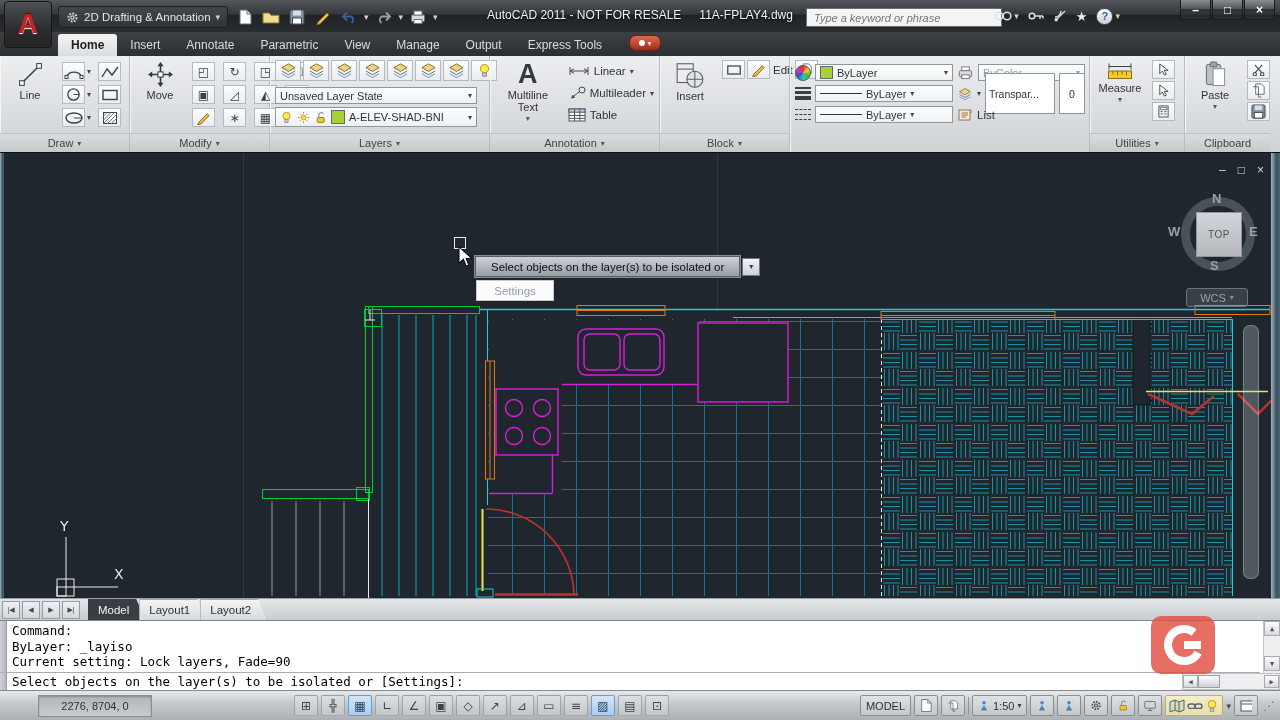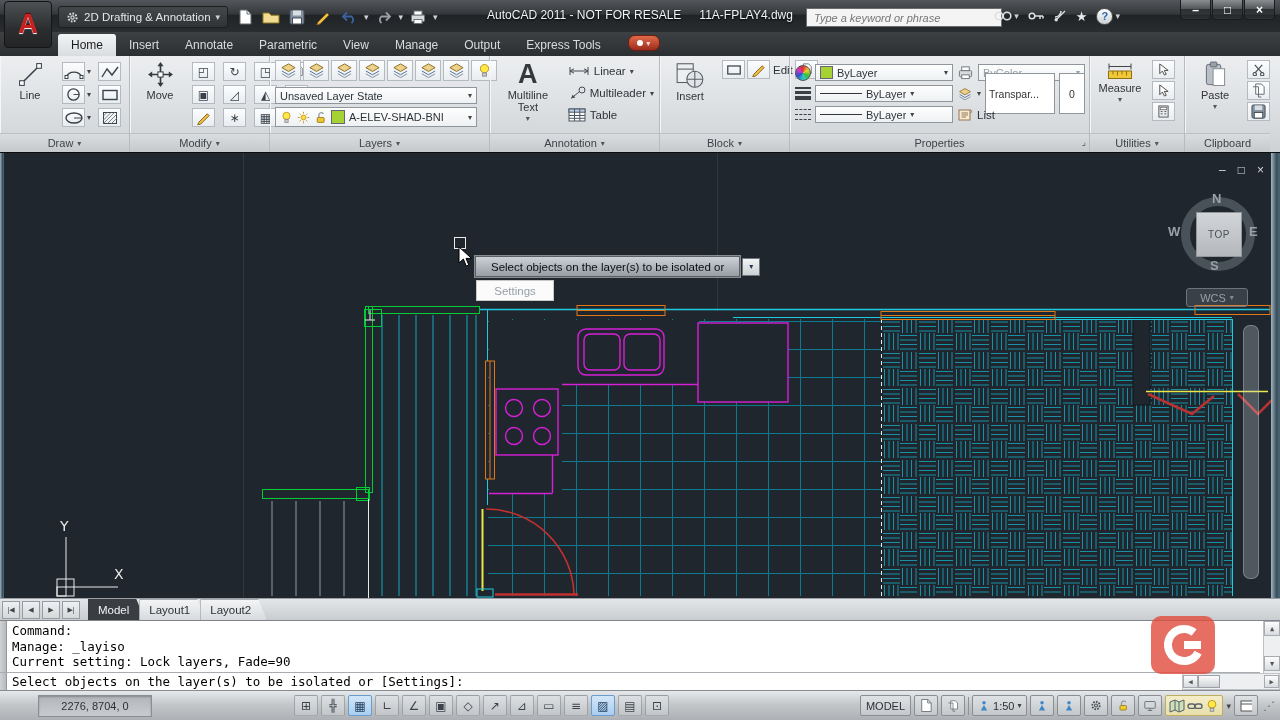--- a/index.html
+++ b/index.html
@@ -19,21 +19,21 @@
   .searchbox input{border:0;outline:0;background:transparent;width:100%;font-family:"Liberation Sans",sans-serif;font-size:11px;font-style:italic;color:#787c80;}
   .tbicons{position:absolute;right:160px;top:7px;display:flex;align-items:center;gap:9px;height:18px;}
   .tbi{display:flex;align-items:center;gap:2px;}
   .helpcirc{width:15px;height:15px;border-radius:50%;background:linear-gradient(#fdfdfd,#cdd0d3);color:#2a6ab0;font-weight:bold;font-size:11px;display:flex;align-items:center;justify-content:center;border:1px solid #555;}
   .star{color:#e8eaec;font-size:13px;}
   .winbtns{position:absolute;right:5px;top:0;display:flex;gap:1px;}
   .winbtn{width:29px;height:19px;background:linear-gradient(rgba(255,255,255,.32),rgba(255,255,255,.10) 45%,rgba(0,0,0,.28) 50%,rgba(255,255,255,.06));border:1px solid #191b1d;border-top:0;border-radius:0 0 4px 4px;color:#fff;font-size:12px;display:flex;align-items:center;justify-content:center;font-weight:bold;}
   
   #tabrow{position:absolute;left:0;top:32px;width:1280px;height:24px;background:linear-gradient(#3e4144,#2c2f31);display:flex;align-items:flex-end;padding-left:58px;box-sizing:border-box;}
   .rtab{padding:4px 13px 4px;font-size:12px;color:#d9dcde;cursor:default;}
-  .rtab.active{background:linear-gradient(#f2f4f5,#dadde0);color:#1c1d1e;border-radius:3px 3px 0 0;}
+  .rtab.active{background:linear-gradient(#f2f4f5,#dadde0);color:#1c1d1e;border-radius:3px 3px 0 0;font-weight:bold;}
   .connectpill{margin:0 0 5px 14px;width:30px;height:14px;border-radius:7px;background:linear-gradient(#e06a4a,#9c2c1c);border:1px solid #701c10;display:flex;align-items:center;justify-content:center;gap:3px;}
   .connectpill .dot{width:6px;height:6px;border-radius:50%;background:#fff;}
   .connectpill .c{color:#f0d8d0;font-size:8px;}
   
   #ribbon{position:absolute;left:0;top:56px;width:1280px;height:96px;background:linear-gradient(#eceef0,#d8dbde 70%,#cfd2d5);display:flex;}
   .panel{height:96px;border-right:1px solid #b7bbbf;box-shadow:inset 1px 0 0 #f4f6f7;display:flex;flex-direction:column;box-sizing:border-box;}
   .pbody{flex:1;display:flex;padding:4px 5px 2px;gap:7px;align-items:flex-start;}
   .plabel{height:18px;background:linear-gradient(#dadde0,#c5c9cc);border-top:1px solid #bcc0c4;font-size:11px;color:#3e4347;display:flex;align-items:center;justify-content:center;gap:4px;position:relative;}
   .plabel .caret{font-size:8px;color:#555;}
   .launcher{position:absolute;right:3px;top:3px;font-size:9px;color:#555;}
@@ -700,24 +700,20 @@
           </div>
         </div>
         <div class="prow">
           <svg width="16" height="14">
               <use href="#sp-scroll"></use>
             </svg>
           <span style="font-size:11.5px;color:#2f3438">List</span>
         </div>
       </div>
     </div>
-    <div class="plabel">
-        <span>Properties</span>
-        <span class="launcher">⌟</span>
-      </div>
   </div>
 
   <div class="panel" style="width:95px">
     <div class="pbody">
       <div class="bigtool">
         <svg width="28" height="20">
             <use href="#sp-ruler"></use>
           </svg>
         <span>Measure</span>
         <span class="caret">▾</span>
@@ -920,21 +916,21 @@
   <div style="width:8px"></div>
   <div class="mtab active">Model</div>
   <div class="mtab inactive">Layout1</div>
   <div class="mtab inactive">Layout2</div>
 </div>
 
 <div id="command">
   <div class="cmdgrip"></div>
   <div class="cmdlines">
     <div class="cmdline">Command:</div>
-    <div class="cmdline">Manage: _layiso</div>
+    <div class="cmdline">ByLayer: _layiso</div>
     <div class="cmdline">Current setting: Lock layers, Fade=90</div>
     <div class="cmddiv"></div>
     <div class="cmdline">Select objects on the layer(s) to be isolated or [Settings]:</div>
   </div>
   <div class="vscroll">
     <div class="vsbtn">▲</div>
     <div style="height:20px"></div>
     <div class="vsbtn">▼</div>
   </div>
   <div class="hscroll">

